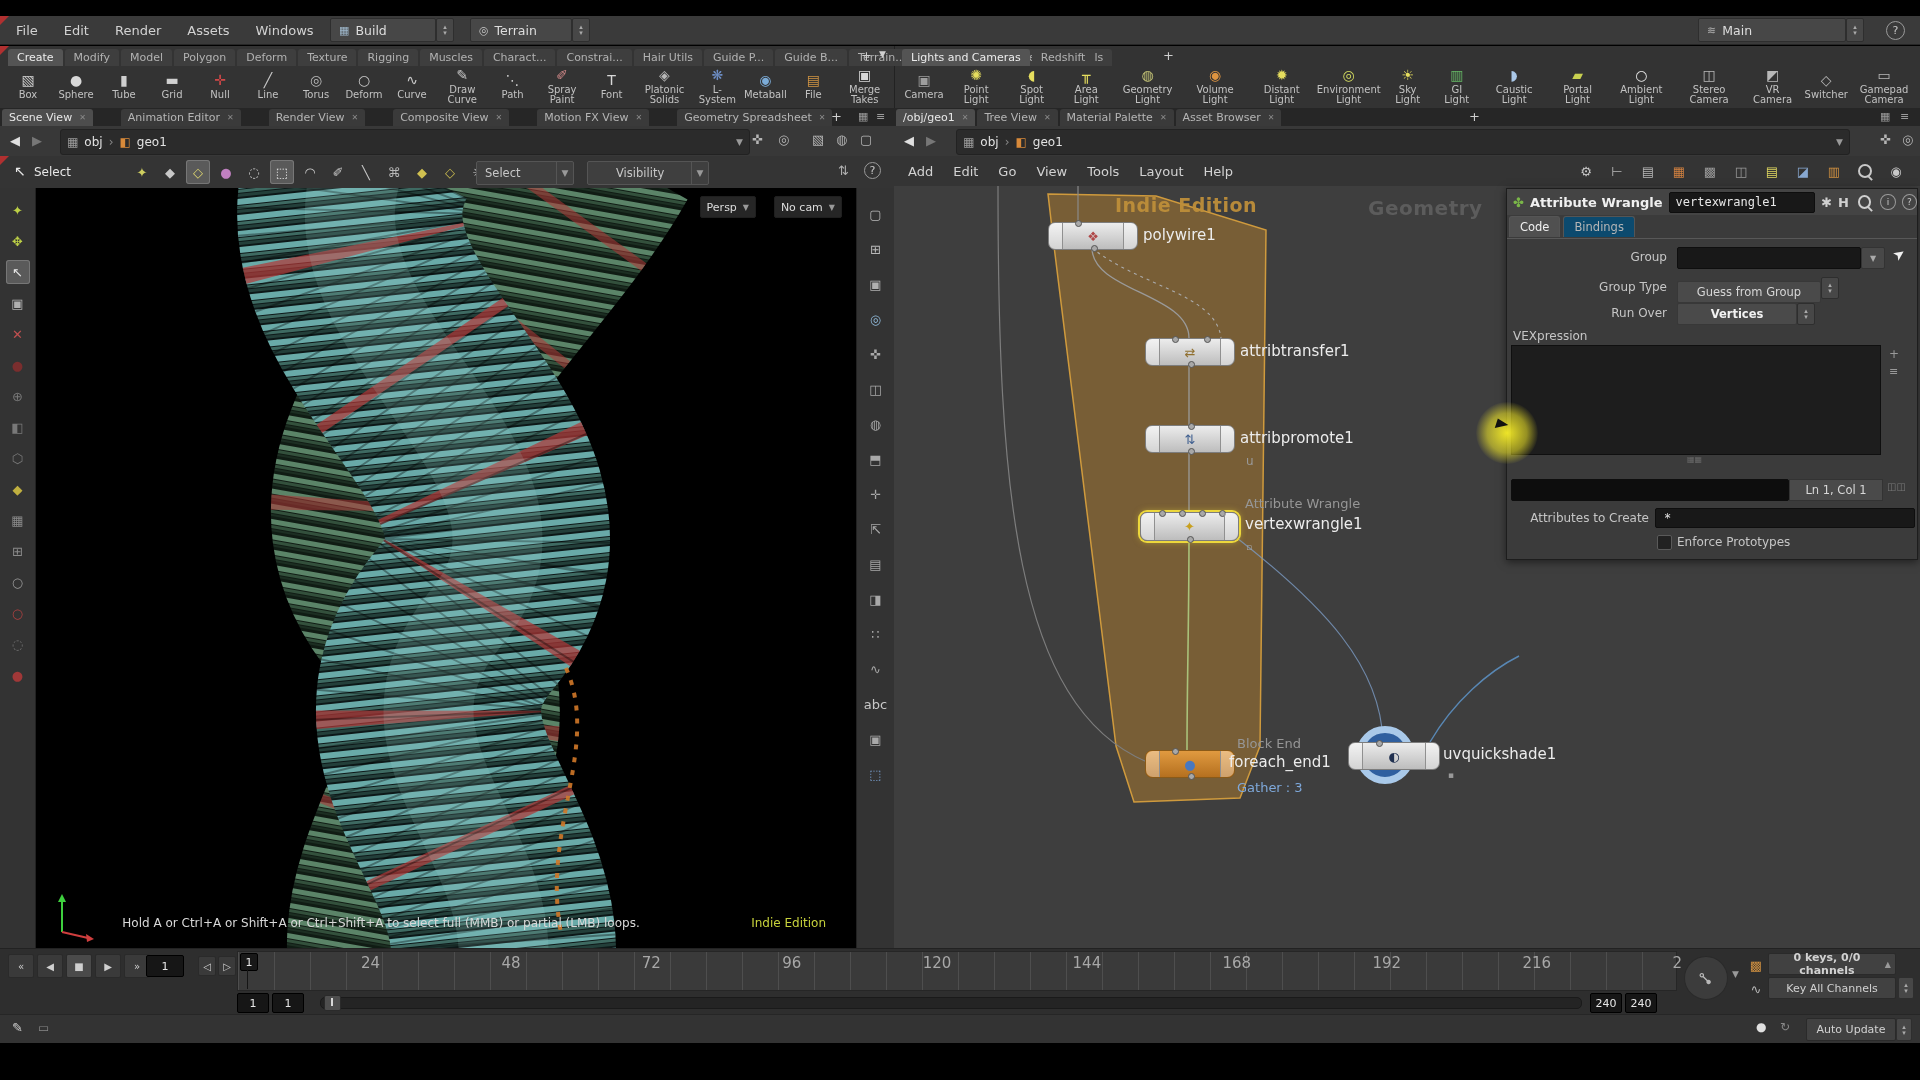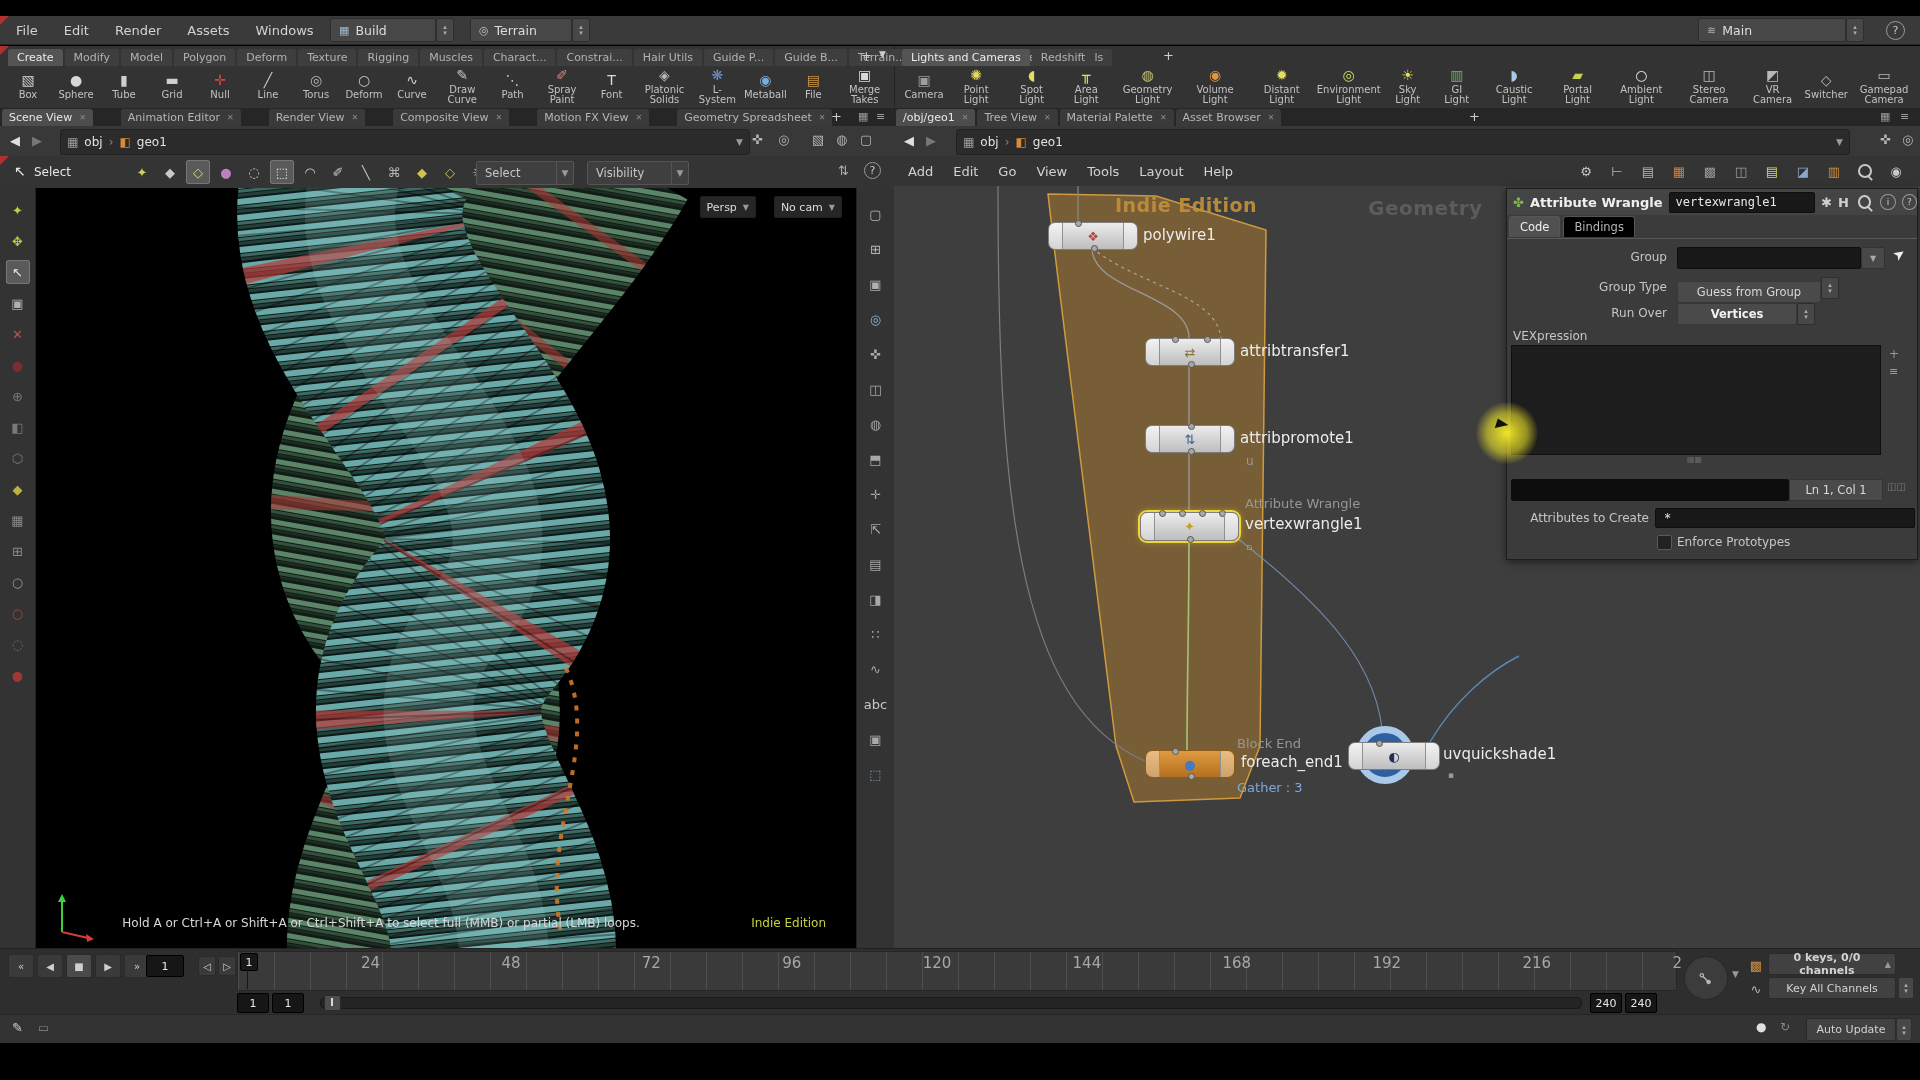--- a/index.html
+++ b/index.html
@@ -365,21 +365,21 @@
             <div class="t-icon" style="color: rgb(208, 192, 80);">◇</div>
           </div>
           <div class="vt-icon">
             <div class="t-icon" style="color: rgb(216, 216, 216);">✳</div>
           </div>
         </div>
       <div class="abs combo" style="left:476px;top:5px;width:96px;">
         <span class="cb-label">Select</span>
         <span class="cb-arrow">▼</span>
       </div>
-      <div class="abs combo" style="left:587px;top:5px;width:100px;">
+      <div class="abs combo" style="left:587px;top:5px;width:100px;padding-left:20px;">
         <span class="cb-label">Visibility</span>
         <span class="cb-arrow">▼</span>
       </div>
       <div class="abs" style="left:838px;top:7px;color:#b0b0b0;font-size:13px;">⇅</div>
       <div class="abs helpcircle" style="left:864px;top:6px;width:15px;height:15px;">?</div>
     </div>
 
     <div class="abs" style="left:0;top:80px;width:36px;height:760px;background:#333;border-right:1px solid #222;
          display:flex;flex-direction:column;align-items:center;gap:7px;padding-top:10px;box-sizing:border-box;">
         <div class="vt-icon">
@@ -657,21 +657,21 @@
       </div>
       <div class="nlabel" style="left:351px;top:329px;">vertexwrangle1</div>
       <div class="abs" style="left:352px;top:356px;color:#aaa;font-size:9px;">▫</div>
 
       <div class="nlabel dim" style="left:343px;top:550px;">Block End</div>
       <div class="node orange" style="left:251px;top:564px;width:88px;height:26px;">
         <span class="n-icon" style="color:#4878c0;">●</span>
         <span class="ndot" style="left:26px;top:-3px;"></span>
         <span class="ndot" style="left:42px;bottom:-3px;"></span>
       </div>
-      <div class="nlabel" style="left:347px;top:567px;">foreach_end1</div>
+      <div class="nlabel" style="left:335px;top:567px;">foreach_end1</div>
       <div class="nlabel blue" style="left:343px;top:594px;">Gather : 3</div>
 
       <div class="abs" style="left:462px;top:540px;width:58px;height:58px;border-radius:50%;background:#2f5f9f;border:7px solid #a9c9e9;box-sizing:border-box;"></div>
       <div class="node" style="left:454px;top:556px;width:90px;height:26px;">
         <span class="n-icon" style="color:#203050;">◐</span>
         <span class="ndot" style="left:27px;top:-3px;"></span>
       </div>
       <div class="nlabel" style="left:549px;top:559px;">uvquickshade1</div>
       <div class="abs" style="left:554px;top:584px;color:#999;font-size:9px;">▪</div>
     </div>
@@ -683,21 +683,21 @@
       <span style="font-weight:bold;color:#f0f0f0;font-size:13px;white-space:nowrap;">Attribute Wrangle</span>
       <span class="pfield" style="width:146px;height:19px;display:flex;align-items:center;padding-left:6px;color:#e8e8e8;font-family:'DejaVu Sans Mono',monospace;font-size:12px;">vertexwrangle1</span>
       <span style="color:#d0d0d0;font-size:13px;">✱</span>
       <span style="color:#d0d0d0;font-size:13px;font-weight:bold;">H</span>
       <span class="mag" style="color:#cfcfcf;margin:0 3px;"></span>
       <span class="helpcircle" style="width:14px;height:14px;font-size:9px;">i</span>
       <span class="helpcircle" style="width:14px;height:14px;font-size:9px;">?</span>
     </div>
     <div class="abs flex" style="left:2px;top:27px;gap:3px;">
       <span class="ptab" style="background:#505050;color:#f0f0f0;">Code</span>
-      <span class="ptab" style="background:#000000;color:#b5b5b5;">Bindings</span>
+      <span class="ptab" style="background:#0c4a6e;color:#b5b5b5;">Bindings</span>
     </div>
     <div class="abs" style="left:0;top:49px;width:410px;border-top:1px solid #585858;"></div>
 
     <div class="abs pp-label" style="left:0;top:61px;width:160px;">Group</div>
     <div class="abs pfield" style="left:170px;top:58px;width:182px;height:20px;"></div>
     <div class="abs" style="left:354px;top:58px;width:22px;height:20px;background:#484848;border:1px solid #333;border-radius:2px;color:#aaa;font-size:8px;display:flex;align-items:center;justify-content:center;">▼</div>
     <div class="abs" style="left:386px;top:57px;color:#f0f0f0;font-size:14px;transform:rotate(-35deg);">➤</div>
 
     <div class="abs pp-label" style="left:0;top:91px;width:160px;">Group Type</div>
     <div class="abs pcombo" style="left:170px;top:92px;width:142px;height:20px;">Guess from Group</div>

